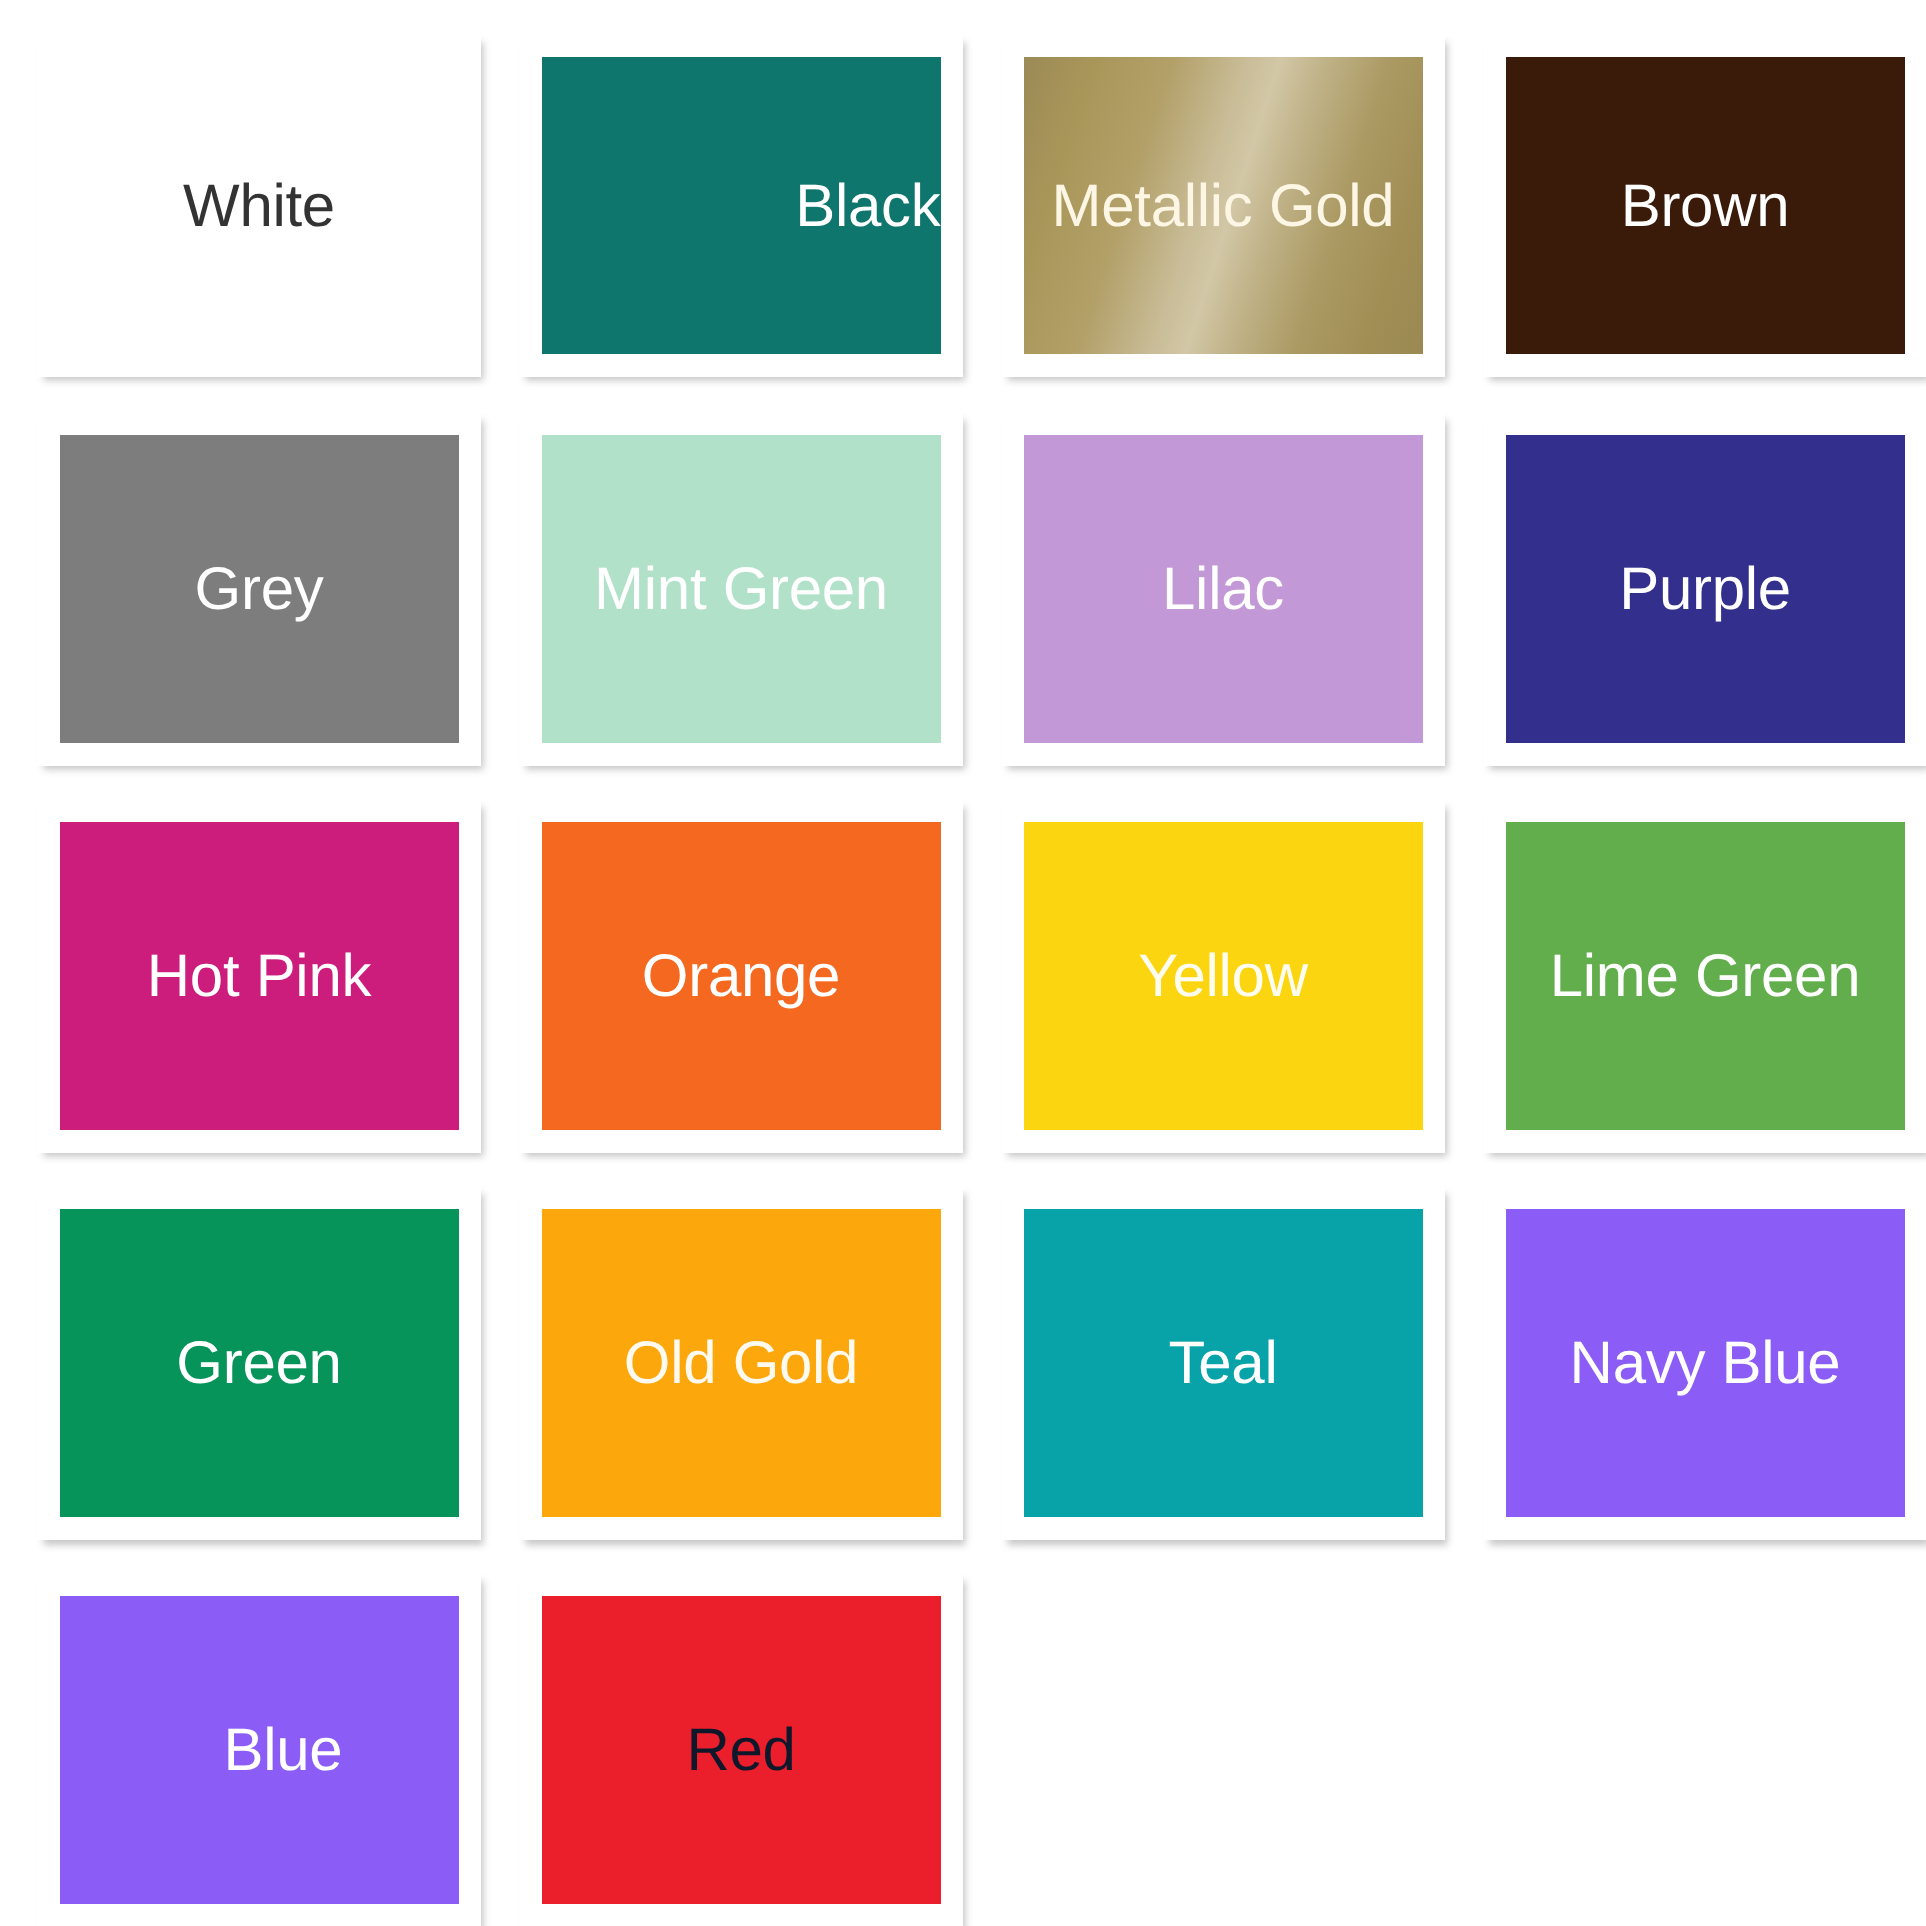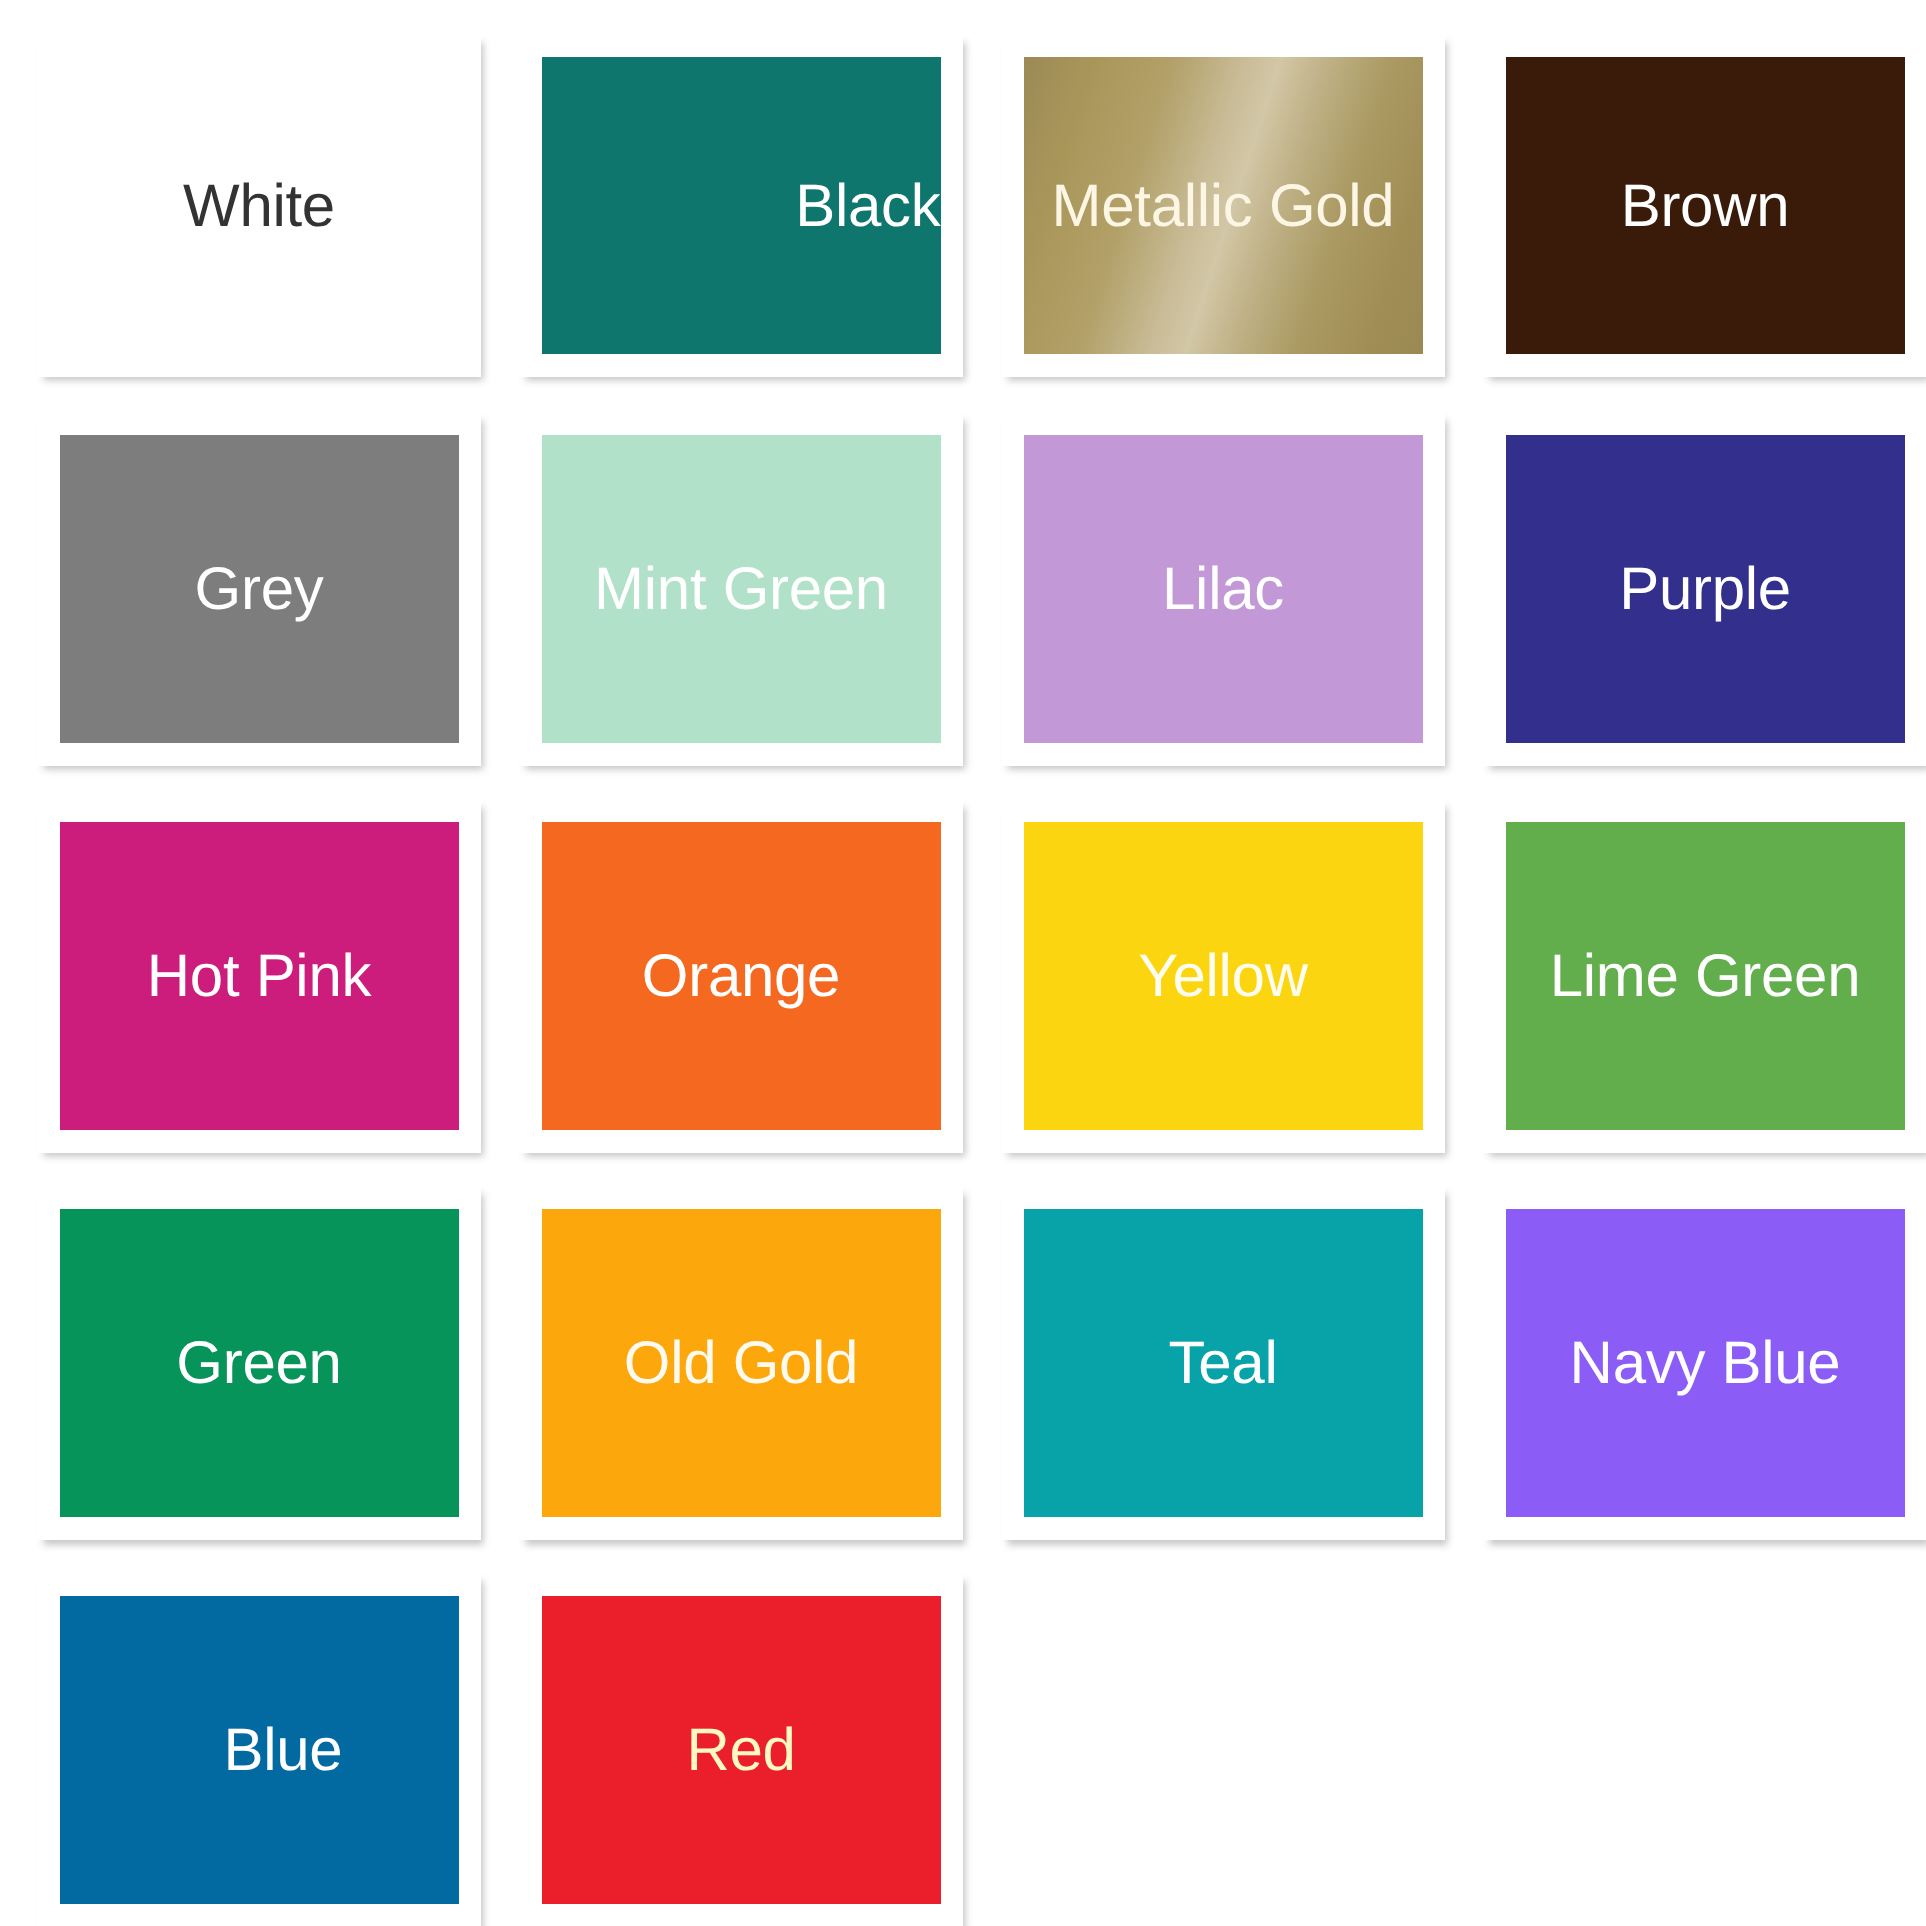--- a/index.html
+++ b/index.html
@@ -185,26 +185,26 @@
     </div>
     <div class="swatch-cell row-n">
       <div class="swatch-card">
         <div class="color-block" style="background: #8b5cf6;">
           <span class="swatch-label" style="color: rgb(255, 255, 255);">Navy Blue</span>
         </div>
       </div>
     </div>
     <div class="swatch-cell row-n">
       <div class="swatch-card">
-        <div class="color-block" style="background: #0369a1; padding-left: 48px;">
+        <div class="color-block" style="background: #8b5cf6; padding-left: 48px;">
           <span class="swatch-label" style="color: rgb(255, 255, 255);">Blue</span>
         </div>
       </div>
     </div>
     <div class="swatch-cell row-n">
       <div class="swatch-card">
         <div class="color-block" style="background: rgb(235, 31, 44);">
-          <span class="swatch-label" style="color: #fef9c3;">Red</span>
+          <span class="swatch-label" style="color: #0f172a;">Red</span>
         </div>
       </div>
     </div>
   </div>
 
 
 </body></html>

